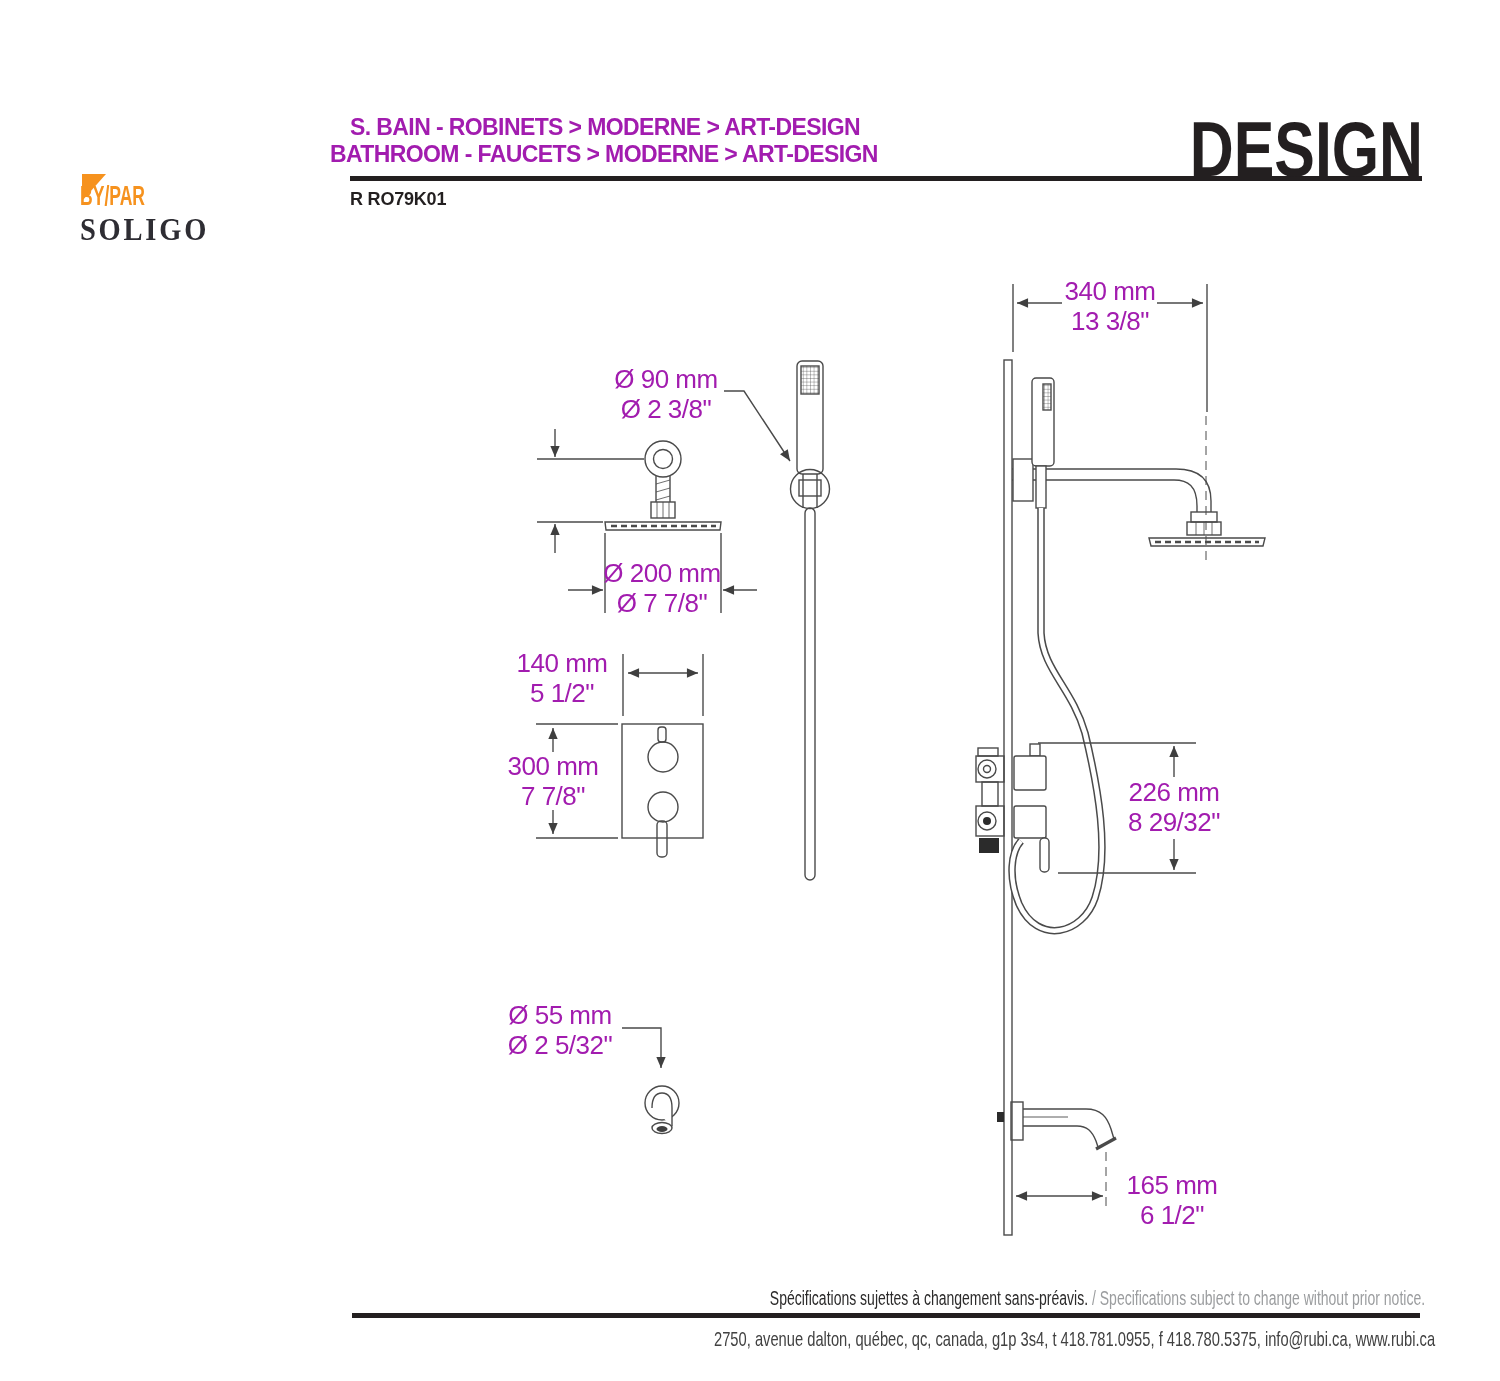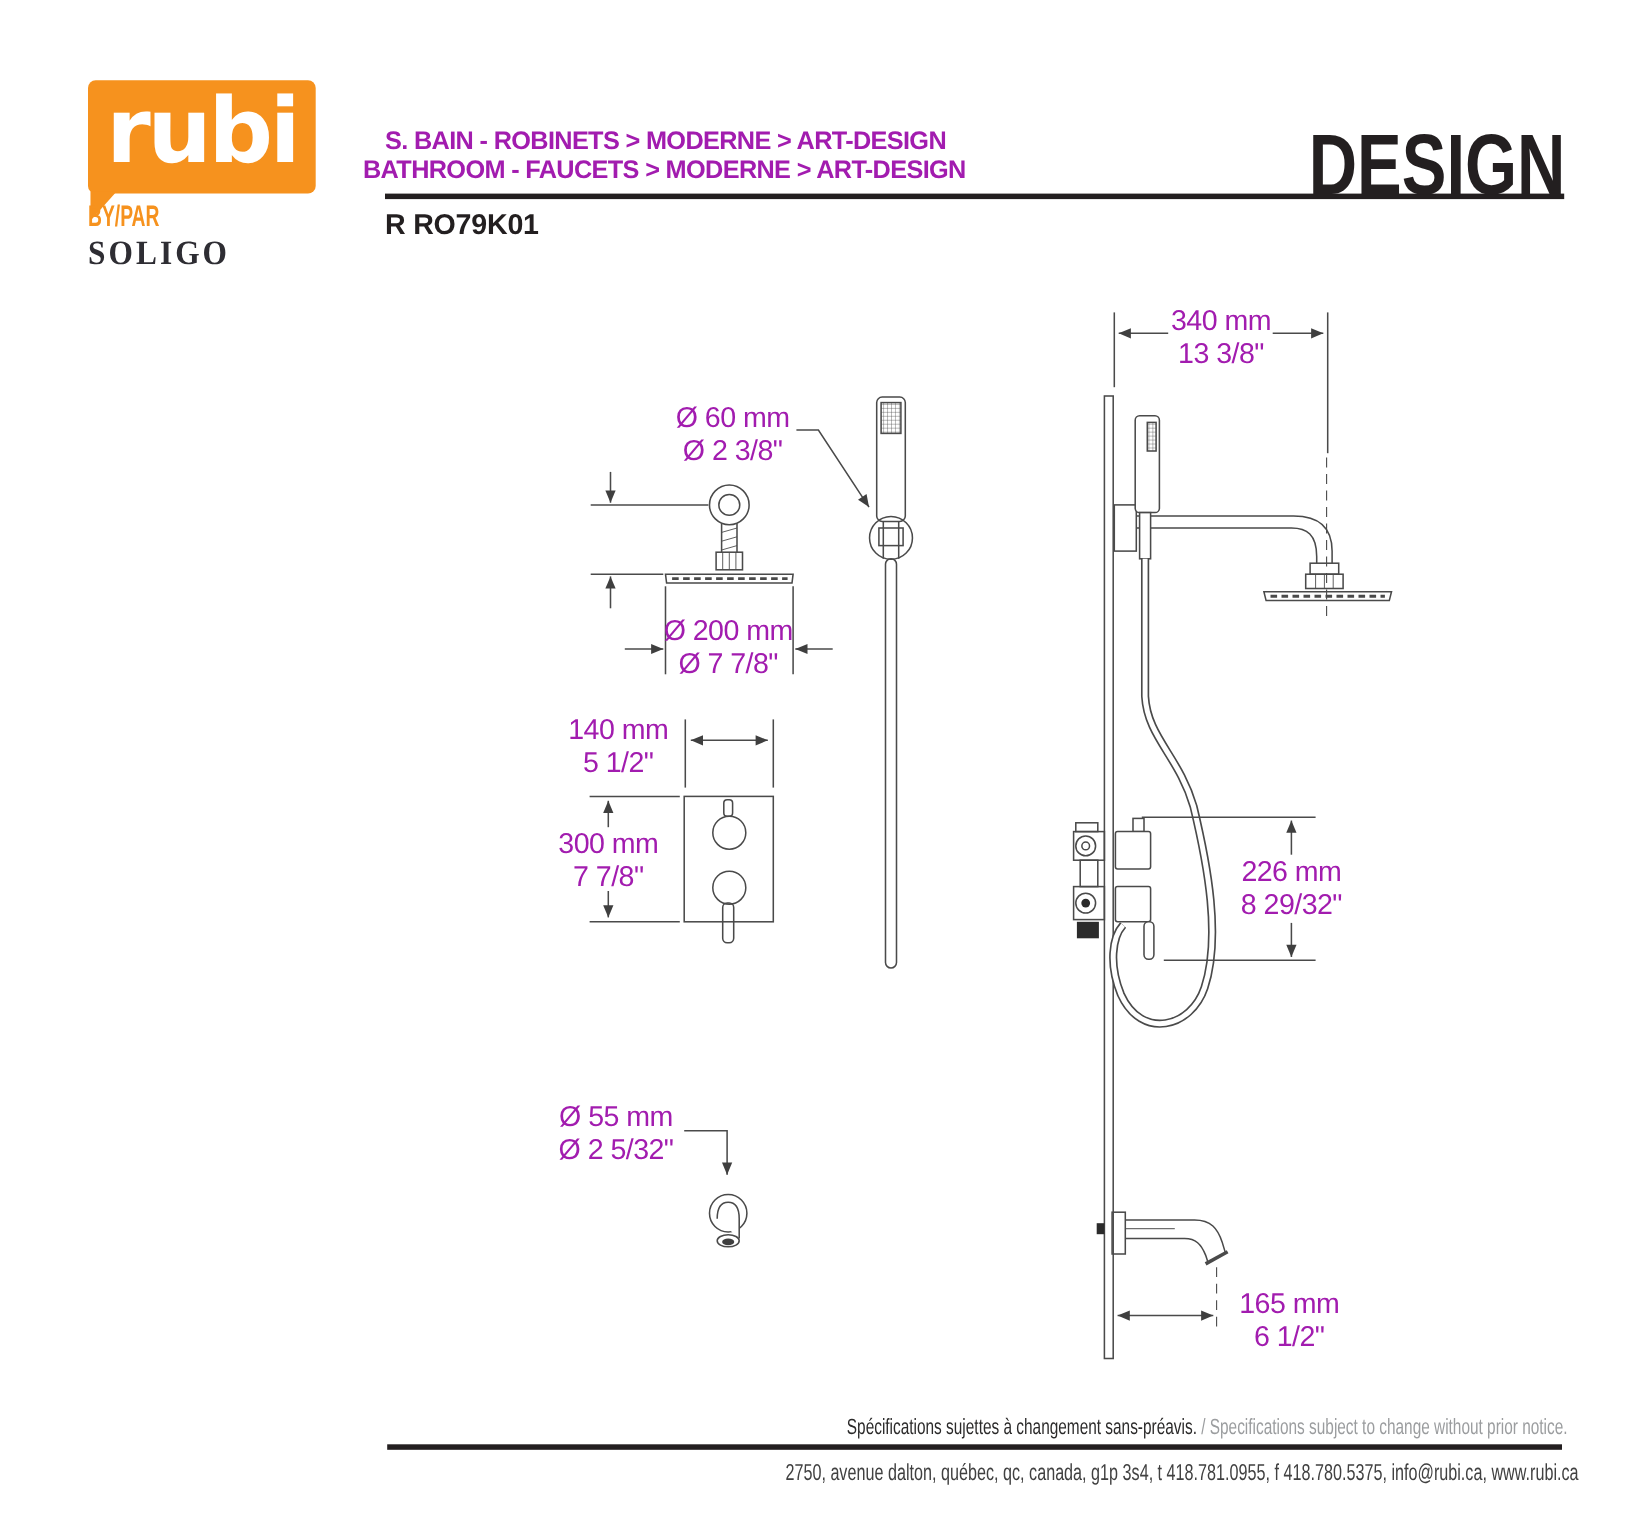--- a/index.html
+++ b/index.html
@@ -30,21 +30,21 @@
     color:#2E2D33;font-family:"Liberation Serif","DejaVu Serif",serif;font-weight:bold;
     font-size:31px;letter-spacing:3px;display:inline-block;transform:scaleX(0.92);
     transform-origin:left bottom;margin-left:-16px;
   }
   
   .crumb-fr{position:absolute;left:350px;top:114px;font-size:23px;font-weight:bold;
     color:#a21caf;letter-spacing:-0.6px;white-space:nowrap;}
   .crumb-en{position:absolute;left:330px;top:141px;font-size:23px;font-weight:bold;
     color:#a21caf;letter-spacing:-0.6px;white-space:nowrap;}
   .header-rule{position:absolute;left:350px;top:176px;width:1072px;height:5px;background:#231F20;}
-  .product-code{position:absolute;left:350px;top:189px;font-size:26px;font-weight:bold;
+  .product-code{position:absolute;left:350px;top:189px;font-size:18px;font-weight:bold;
     color:#231F20;letter-spacing:-0.2px;}
   .collection{
     position:absolute;right:77px;top:110px;font-size:78px;font-weight:bold;color:#231F20;
     line-height:1;transform:scaleX(0.78);transform-origin:right top;letter-spacing:0px;
   }
   
   .drawing{position:absolute;left:0;top:0;width:1500px;height:1381px;}
   .dim{
     position:absolute;width:160px;text-align:center;font-size:26px;color:#a21caf;
     line-height:30px;letter-spacing:-0.5px;white-space:nowrap;
@@ -59,23 +59,20 @@
   .address{
     position:absolute;right:65px;top:1327px;font-size:21px;white-space:nowrap;
     transform:scaleX(0.70);transform-origin:right top;color:#414141;
   }
 </style>
 </head>
 <body>
 
 <div class="page">
 
-  <div class="logo-box">
-    <div class="logo-word">rubi</div>
-  </div>
   <div class="logo-tail"></div>
   <div class="byline">
     <span class="byline-prefix">BY/PAR</span>
     <span class="byline-name">SOLIGO</span>
   </div>
 
   <div class="crumb-fr">S. BAIN - ROBINETS &gt; MODERNE &gt; ART-DESIGN</div>
   <div class="crumb-en">BATHROOM - FAUCETS &gt; MODERNE &gt; ART-DESIGN</div>
   <div class="header-rule"></div>
   <div class="product-code">R RO79K01</div>
@@ -218,21 +215,21 @@
         <path d="M1023,1126 H1077 C1087,1126 1092,1131 1096,1141 L1098,1147"></path>
         <line x1="1023" y1="1117" x2="1068" y2="1117" stroke-width="0.9"></line>
         <line x1="1096" y1="1149" x2="1116" y2="1138" stroke-width="3.2"></line>
         <line x1="1106" y1="1152" x2="1106" y2="1212" stroke-dasharray="9 6" stroke-width="1"></line>
         <line x1="1016" y1="1196" x2="1103" y2="1196" marker-start="url(#ah)" marker-end="url(#ah)"></line>
       </g>
     </g>
   </svg>
 
   <div class="dim" style="left:586px;top:364px;">
-    <div>Ø 60 mm</div>
+    <div>Ø 90 mm</div>
     <div>Ø 2 3/8"</div>
   </div>
   <div class="dim" style="left:582px;top:558px;">
     <div>Ø 200 mm</div>
     <div>Ø 7 7/8"</div>
   </div>
   <div class="dim" style="left:482px;top:648px;">
     <div>140 mm</div>
     <div>5 1/2"</div>
   </div>

